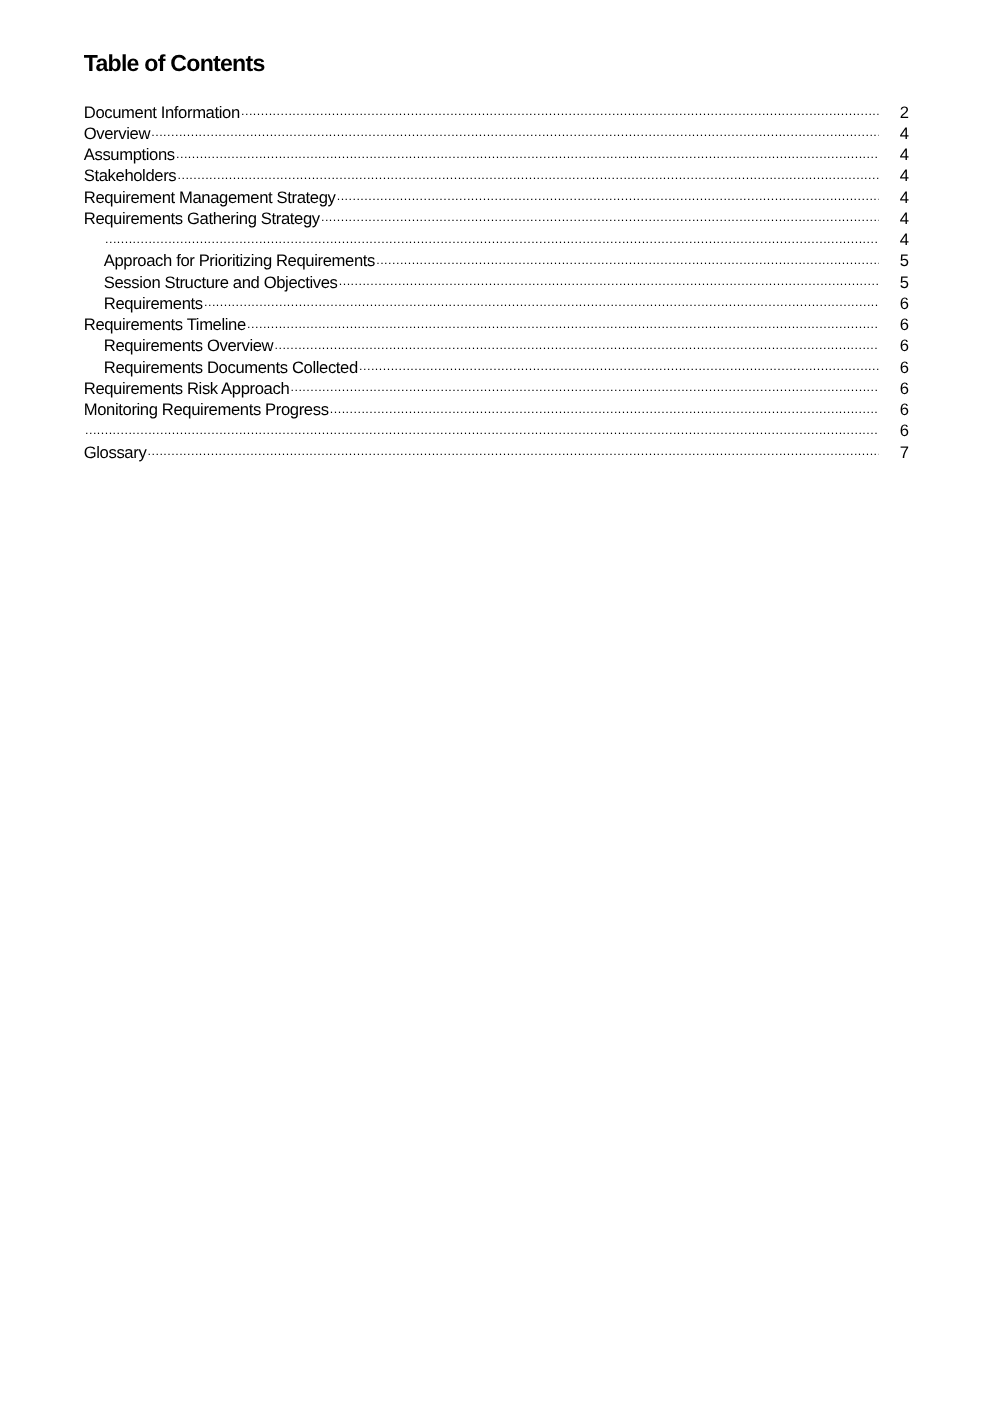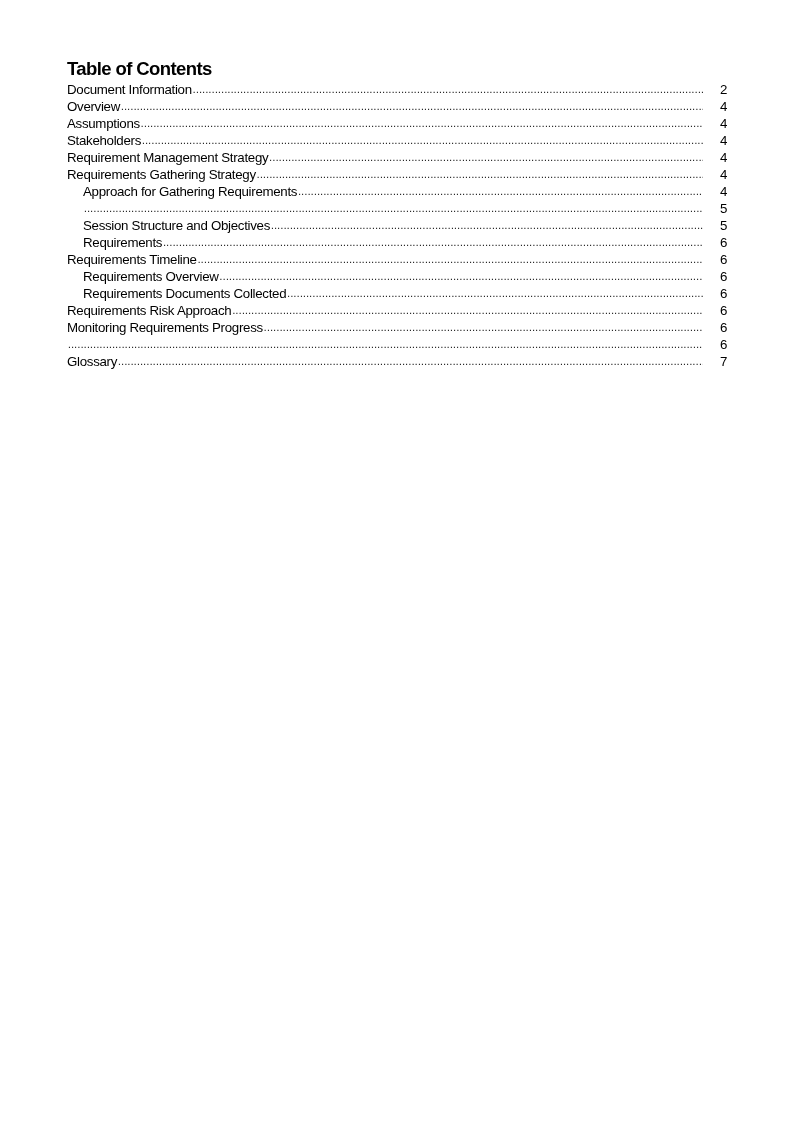--- a/index.html
+++ b/index.html
@@ -1,18 +1,18 @@
 <!DOCTYPE html>
 <html><head>
   <meta charset="utf-8">
   <style>
     html, body { margin:0; padding:0; background:#ffffff; }
     body { width:793px; height:1122px; position:relative; overflow:hidden;
       font-family:"Liberation Sans", sans-serif; color:#000; }
-    .title { position:absolute; left:67px; top:58px; font-size:18.5px; font-weight:bold; letter-spacing:-0.6px; margin:0; }
+    .title { position:absolute; left:67px; top:40px; font-size:18.5px; font-weight:bold; letter-spacing:-0.6px; margin:0; }
     .toc { position:absolute; left:67px; top:81px; width:660px; }
     .row { display:flex; align-items:flex-end; height:17px; font-size:13.3px; line-height:17px; letter-spacing:-0.3px; }
     .row.l2 { padding-left:16px; }
     .label { white-space:nowrap; }
     .leader { flex:1; overflow:hidden; white-space:nowrap; margin:0 2px 0 1px; color:#000; letter-spacing:0.2px; }
     .leader::after { content:". . . . . . . . . . . . . . . . . . . . . . . . . . . . . . . . . . . . . . . . . . . . . . . . . . . . . . . . . . . . . . . . . . . . . . . . . . . . . . . . . . . . . . . . . . . . . . . . . . . . . . . . . . . . . . . . . . . . . . . . . . . . . . . . . . . . . . . . . . . . . . . . . . . . . . . . . . . . . . . . . . . . . . . . . . . . . . . . . . . . . . . . . . . . . . . . . . . . . . . . . . . . . . . . . . . . . . . . . . . . . . . . . . . . . . . . . . . . . . . . . . . . . . . . . . . . . . . . . . . . . . . . . . . . . . . . . . . . . . . . . . . . . . . . . . . . . . . . . . . . . . . . . . . . . . . . . . . . . . . . . . . . . . . . . . . . . . . . . . . . . . . . . . . . . . . . ."; letter-spacing:-1.2px; font-size:10px; }
     .page { width:14px; text-align:right; margin-left:8px; }
   </style>
 </head>
 <body>
@@ -44,25 +44,25 @@
       <span class="label">Requirement Management Strategy</span>
       <span class="leader"></span>
       <span class="page">4</span>
     </div>
   <div class="row l1">
       <span class="label">Requirements Gathering Strategy</span>
       <span class="leader"></span>
       <span class="page">4</span>
     </div>
   <div class="row l2">
-      <span class="label">Approach for Gathering Requirements</span>
       <span class="leader"></span>
       <span class="page">4</span>
     </div>
   <div class="row l2">
+      <span class="label">Approach for Prioritizing Requirements</span>
       <span class="leader"></span>
       <span class="page">5</span>
     </div>
   <div class="row l2">
       <span class="label">Session Structure and Objectives</span>
       <span class="leader"></span>
       <span class="page">5</span>
     </div>
   <div class="row l2">
       <span class="label">Requirements</span>

